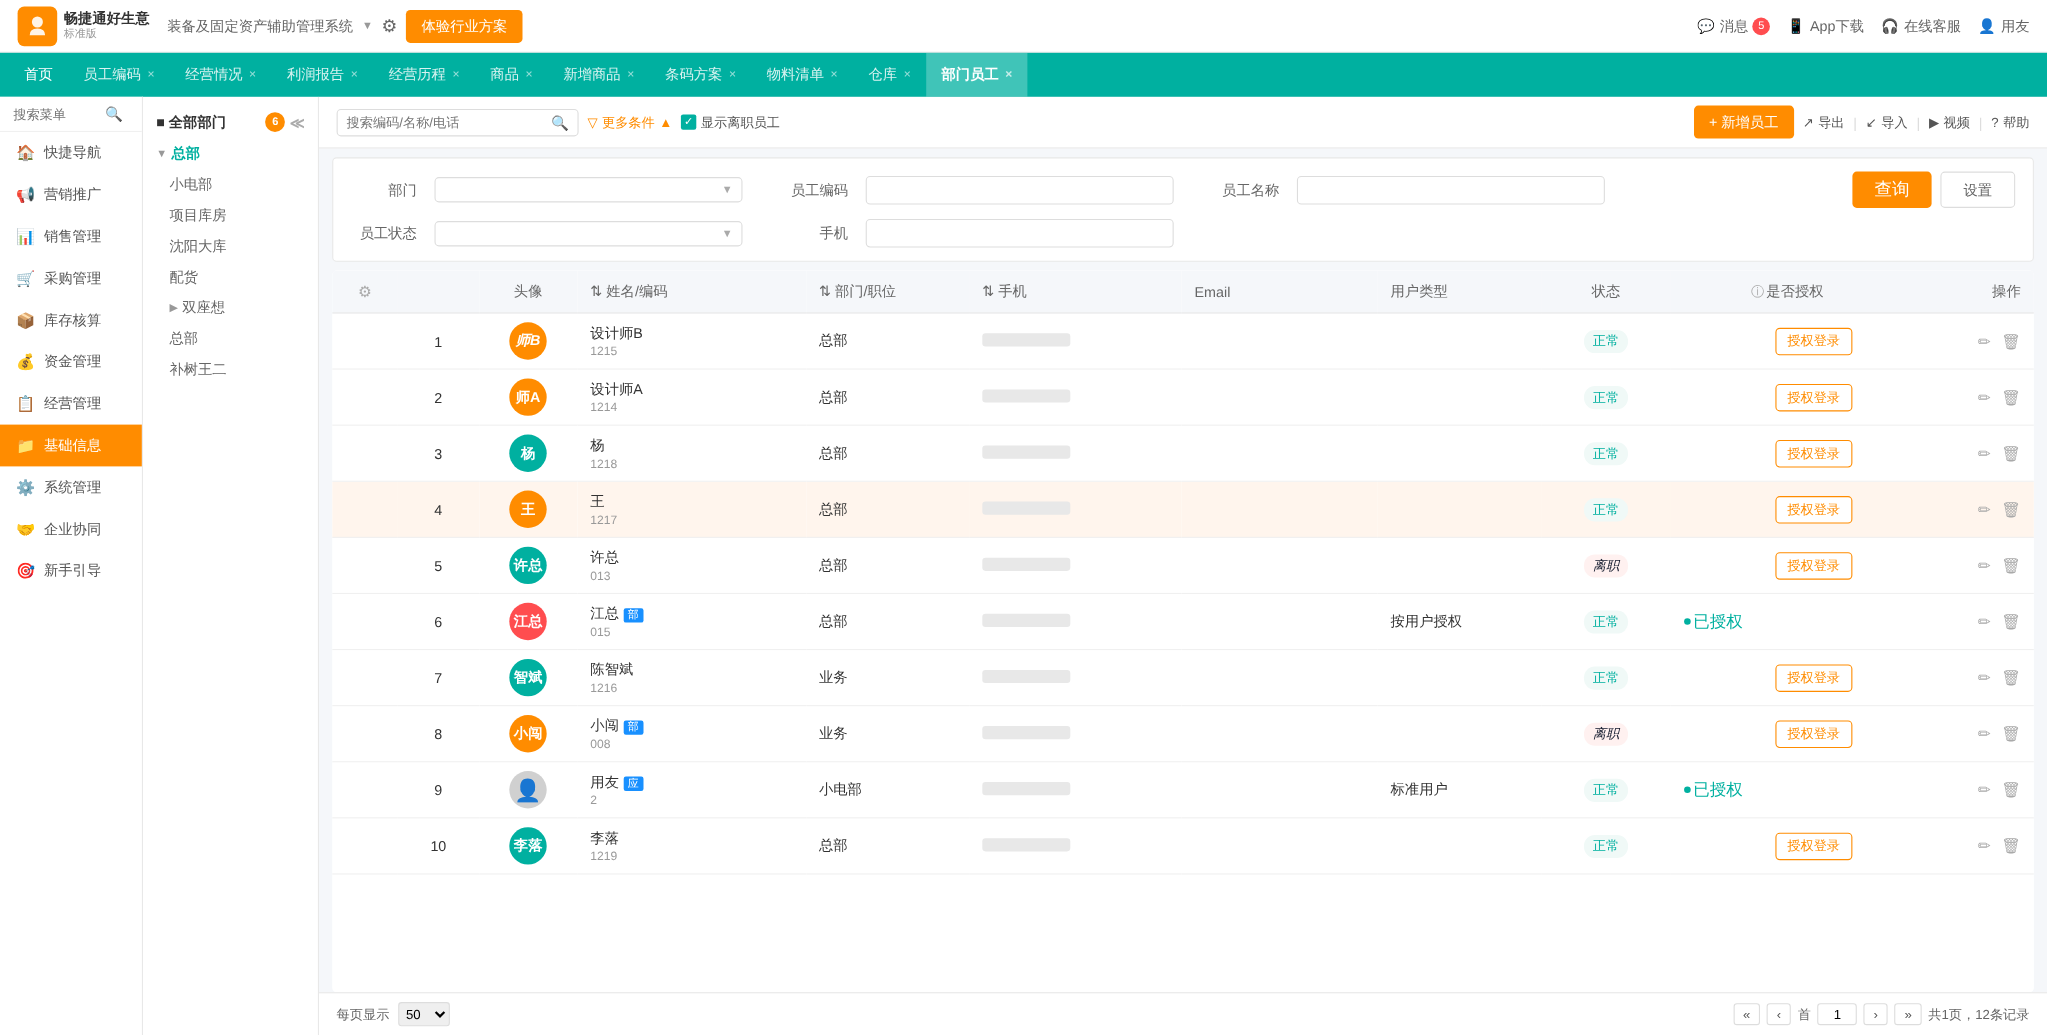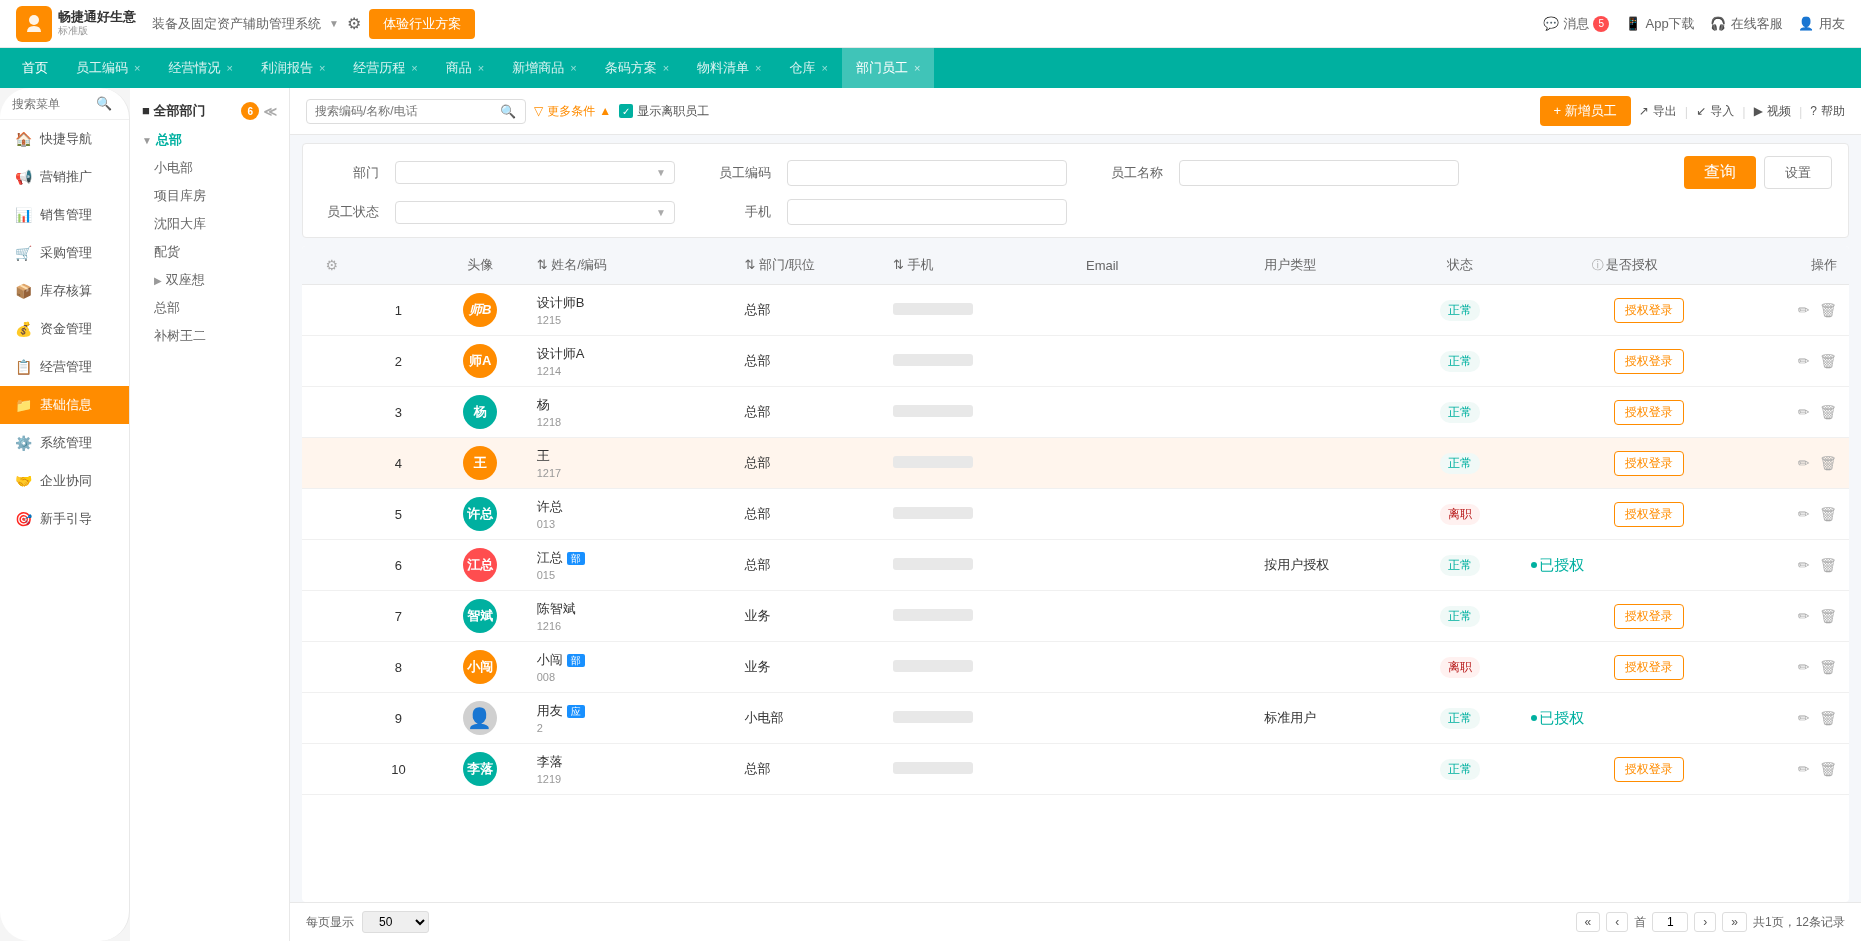--- a/index.html
+++ b/index.html
@@ -16,29 +16,29 @@
     .top-bar-right { display: flex; align-items: center; gap: 16px; font-size: 13px; color: #666; }
     .top-bar-right-item { display: flex; align-items: center; gap: 4px; cursor: pointer; }
     .badge { background: #ff4d4f; color: white; border-radius: 50%; width: 16px; height: 16px; font-size: 10px; display: flex; align-items: center; justify-content: center; }
     .trial-btn { background: #ff8c00; color: white; border: none; border-radius: 4px; padding: 6px 14px; cursor: pointer; font-size: 13px; }
     .settings-icon { color: #666; font-size: 16px; cursor: pointer; }
     .dropdown-arrow { color: #999; font-size: 10px; }
 
     
     .nav-tabs { background: #00b0a0; display: flex; align-items: center; height: 40px; padding: 0 8px; overflow: hidden; }
     .nav-tab { color: rgba(255,255,255,0.85); padding: 0 14px; height: 40px; display: flex; align-items: center; gap: 4px; cursor: pointer; font-size: 13px; white-space: nowrap; }
-    .nav-tab.active { background: rgba(255,255,255,0.25); color: #fff; font-weight: normal; }
+    .nav-tab.active { background: rgba(255,255,255,0.25); color: #fff; font-weight: bold; }
     .nav-tab .close-x { font-size: 11px; opacity: 0.7; margin-left: 2px; }
     .nav-tab-home { color: white; font-size: 13px; }
 
     
     .main-layout { display: flex; height: calc(100vh - 88px); }
 
     
-    .sidebar { width: 130px; background: #fff; border-right: 1px solid #e8e8e8; overflow-y: auto; flex-shrink: 0; border-radius: 30px; }
+    .sidebar { width: 130px; background: #fff; border-right: 1px solid #e8e8e8; overflow-y: auto; flex-shrink: 0; }
     .sidebar-item { display: flex; align-items: center; gap: 8px; padding: 10px 16px; cursor: pointer; color: #555; font-size: 13px; }
     .sidebar-item.active { background: #ff8c00; color: white; border-radius: 0; }
     .sidebar-icon { width: 16px; height: 16px; display: flex; align-items: center; justify-content: center; font-size: 14px; }
     .sidebar-search { padding: 8px 12px; display: flex; align-items: center; gap: 4px; border-bottom: 1px solid #f0f0f0; }
     .sidebar-search input { border: none; outline: none; font-size: 12px; width: 80px; color: #333; }
     .sidebar-search-icon { color: #aaa; font-size: 13px; }
 
     
     .content-area { flex: 1; display: flex; overflow: hidden; }
 
@@ -106,37 +106,37 @@
     .avatar-teal { background: #00b0a0; }
     .avatar-red { background: #ff4d4f; }
     .avatar-gray { background: #ccc; }
 
     .name-code { display: flex; flex-direction: column; }
     .name-main { font-size: 13px; color: #333; }
     .name-sub { font-size: 11px; color: #999; margin-top: 2px; }
 
     .status-tag { display: inline-block; padding: 2px 8px; border-radius: 10px; font-size: 12px; }
     .status-normal { background: #f0f9f7; color: #00b0a0; }
-    .status-leave { background: #fff1f0; color: #b91c1c; }
+    .status-leave { background: #fff1f0; color: #0f172a; font-style: italic; }
 
     .auth-btn { border: 1px solid #ff8c00; color: #ff8c00; background: #fff; border-radius: 4px; padding: 3px 10px; font-size: 12px; cursor: pointer; white-space: nowrap; margin-left: 48px; }
     .auth-granted { color: #00b0a0; font-size: 15px; display: flex; align-items: center; gap: 2px; }
     .auth-granted-dot { width: 6px; height: 6px; border-radius: 50%; background: #00b0a0; display: inline-block; }
 
     .op-btn { color: #aaa; cursor: pointer; font-size: 14px; margin-left: 6px; }
 
     .dept-badge-blue { background: #1890ff; color: white; border-radius: 2px; font-size: 10px; padding: 1px 4px; margin-left: 4px; }
 
     .phone-blur { background: #e8e8e8; border-radius: 3px; height: 12px; width: 80px; display: inline-block; }
     .info-icon { color: #aaa; font-size: 12px; margin-right: 2px; }
 
     
     .pagination { display: flex; align-items: center; justify-content: space-between; padding: 8px 16px; background: #fff; border-top: 1px solid #e8e8e8; }
     .page-info { font-size: 12px; color: #666; display: flex; align-items: center; gap: 8px; }
-    .page-size-select { border: 1px solid #ddd; border-radius: 3px; padding: 2px 12px; font-size: 12px; outline: none; }
+    .page-size-select { border: 1px solid #ddd; border-radius: 3px; padding: 2px 2px; font-size: 12px; outline: none; }
     .page-controls { display: flex; align-items: center; gap: 6px; font-size: 12px; color: #666; }
     .page-btn { border: 1px solid #ddd; border-radius: 3px; padding: 2px 8px; cursor: pointer; background: #fff; color: #555; font-size: 12px; }
     .page-btn:disabled { color: #ccc; cursor: default; }
     .page-input { border: 1px solid #ddd; border-radius: 3px; width: 36px; padding: 2px 4px; text-align: center; font-size: 12px; outline: none; }
     .total-info { font-size: 12px; color: #666; }
 
     
     .gear-icon { color: #aaa; font-size: 14px; cursor: pointer; }
   </style>
 </head>

